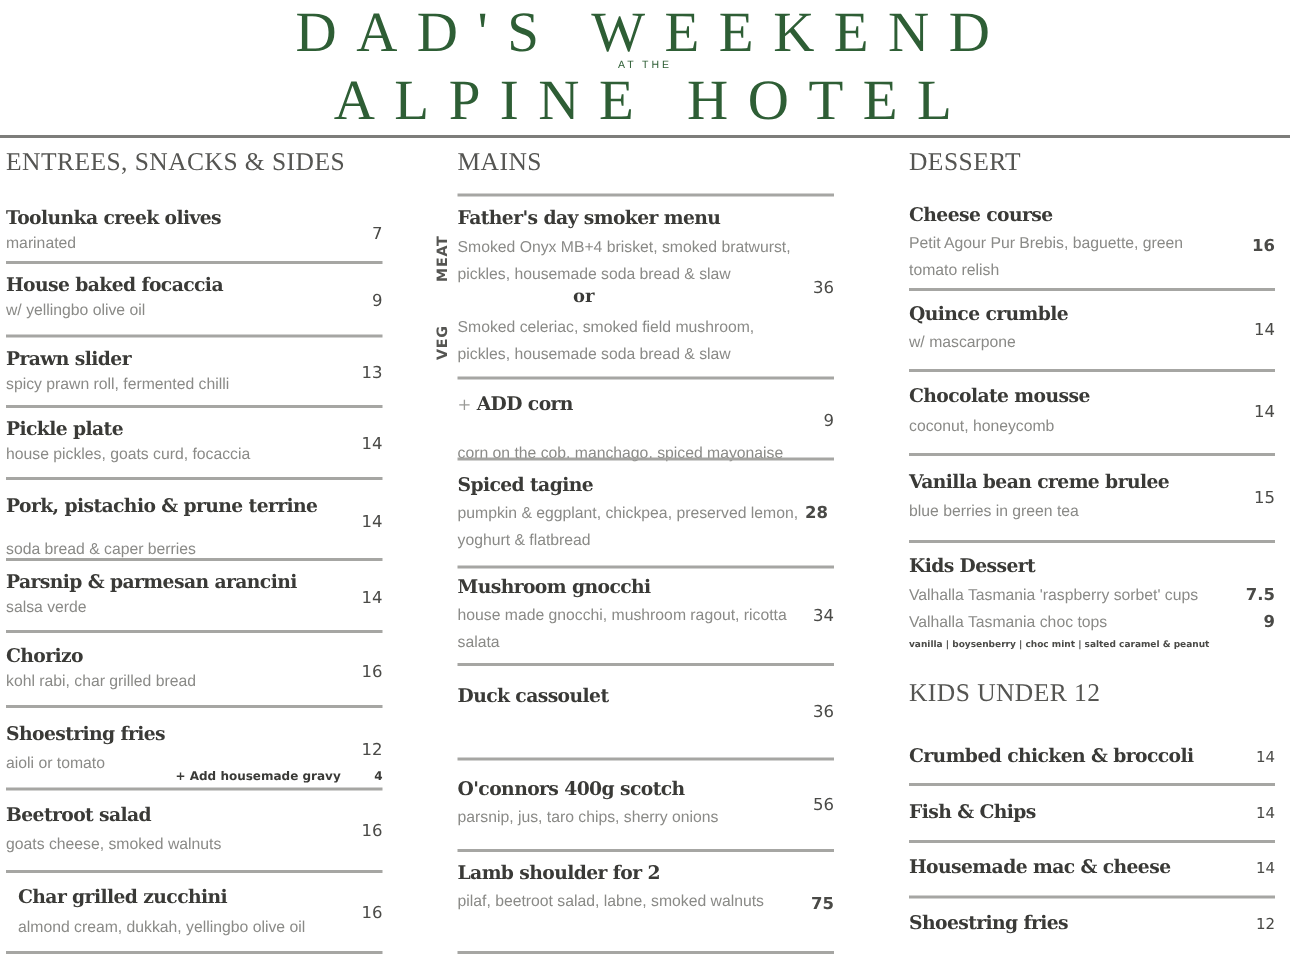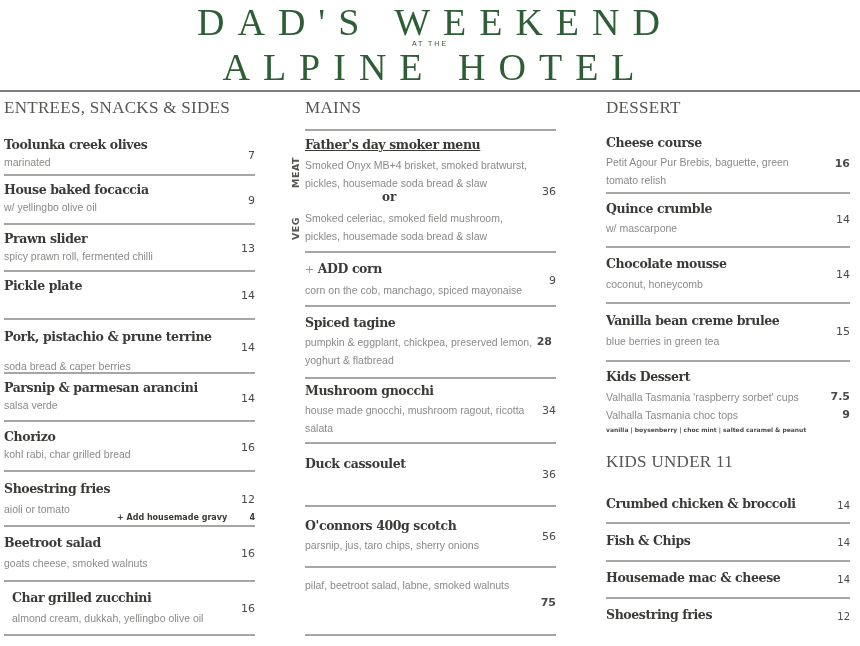--- a/index.html
+++ b/index.html
@@ -55,20 +55,21 @@
 
   <div class="item" style="left:4px; top:231px;">
     <div class="item-name">Prawn slider</div>
     <div class="item-desc">spicy prawn roll, fermented chilli</div>
   </div>
   <div class="price" style="left:235px; width:20px; top:242px;">13</div>
   <div class="rule" style="left:4px; width:251px; top:270px;"></div>
 
   <div class="item" style="left:4px; top:278px;">
     <div class="item-name">Pickle plate</div>
+    <div class="item-desc">house pickles, goats curd, focaccia</div>
   </div>
   <div class="price" style="left:235px; width:20px; top:289px;">14</div>
   <div class="rule" style="left:4px; width:251px; top:318px;"></div>
 
   <div class="item" style="left:4px; top:329px;">
     <div class="item-name">Pork, pistachio &amp; prune terrine</div>
     <div class="item-desc" style="margin-top:12px;">soda bread &amp; caper berries</div>
   </div>
   <div class="price" style="left:235px; width:20px; top:341px;">14</div>
   <div class="rule" style="left:4px; width:251px; top:372px;"></div>
@@ -108,36 +109,36 @@
     <div class="item-desc" style="margin-top:3px;">almond cream, dukkah, yellingbo olive oil</div>
   </div>
   <div class="price" style="left:235px; width:20px; top:602px;">16</div>
   <div class="rule" style="left:4px; width:251px; top:634px;"></div>
 </div>
 
 <div>
   <div class="section-title" style="left:305px; top:98px;">MAINS</div>
   <div class="rule" style="left:305px; width:251px; top:129px;"></div>
 
-  <div class="item" style="left:305px; top:137px;text-decoration:underline;">
+  <div class="item" style="left:305px; top:137px;">
     <div class="item-name">Father's day smoker menu</div>
   </div>
   <div class="vlabel" style="left:290px; top:188px;">MEAT</div>
   <div class="item-desc" style="position:absolute; left:305px; top:156px;">Smoked Onyx MB+4 brisket, smoked bratwurst,</div>
   <div class="item-desc" style="position:absolute; left:305px; top:174px;">pickles, housemade soda bread &amp; slaw</div>
   <div class="or" style="left:382px; top:190px;">or</div>
   <div class="vlabel" style="left:290px; top:240px;">VEG</div>
   <div class="item-desc" style="position:absolute; left:305px; top:209px;">Smoked celeriac, smoked field mushroom,</div>
   <div class="item-desc" style="position:absolute; left:305px; top:227px;">pickles, housemade soda bread &amp; slaw</div>
   <div class="price" style="left:536px; width:20px; top:185px;">36</div>
   <div class="rule" style="left:305px; width:251px; top:251px;"></div>
 
   <div class="item" style="left:305px; top:261px;">
     <div class="item-name"><span class="plus">+</span> <span>ADD corn</span></div>
-    <div class="item-desc" style="margin-top:3px;">corn on the cob, manchago, spiced mayonaise</div>
+    <div class="item-desc" style="margin-top:15px;">corn on the cob, manchago, spiced mayonaise</div>
   </div>
   <div class="price" style="left:536px; width:20px; top:274px;">9</div>
   <div class="rule" style="left:305px; width:251px; top:305px;"></div>
 
   <div class="item" style="left:305px; top:315px;">
     <div class="item-name">Spiced tagine</div>
     <div class="item-desc" style="margin-top:2px;">pumpkin &amp; eggplant, chickpea, preserved lemon,</div>
     <div class="item-desc">yoghurt &amp; flatbread</div>
   </div>
   <div class="price" style="left:532px; width:20px; top:335px; font-weight:bold;">28</div>
@@ -158,20 +159,21 @@
   <div class="rule" style="left:305px; width:251px; top:505px;"></div>
 
   <div class="item" style="left:305px; top:518px;">
     <div class="item-name">O'connors 400g scotch</div>
     <div class="item-desc" style="margin-top:2px;">parsnip, jus, taro chips, sherry onions</div>
   </div>
   <div class="price" style="left:536px; width:20px; top:530px;">56</div>
   <div class="rule" style="left:305px; width:251px; top:566px;"></div>
 
   <div class="item" style="left:305px; top:574px;">
+    <div class="item-name">Lamb shoulder for 2</div>
     <div class="item-desc" style="margin-top:2px;">pilaf, beetroot salad, labne, smoked walnuts</div>
   </div>
   <div class="price" style="left:536px; width:20px; top:596px; font-weight:bold;">75</div>
   <div class="rule" style="left:305px; width:251px; top:634px;"></div>
 </div>
 
 <div>
   <div class="section-title" style="left:606px; top:98px;">DESSERT</div>
 
   <div class="item" style="left:606px; top:135px;">
@@ -205,21 +207,21 @@
 
   <div class="item" style="left:606px; top:369px;">
     <div class="item-name">Kids Dessert</div>
   </div>
   <div class="item-desc" style="position:absolute; left:606px; top:388px;">Valhalla Tasmania 'raspberry sorbet' cups</div>
   <div class="price" style="left:826px; width:24px; top:390px; font-weight:bold;">7.5</div>
   <div class="item-desc" style="position:absolute; left:606px; top:406px;">Valhalla Tasmania choc tops</div>
   <div class="price" style="left:826px; width:24px; top:408px; font-weight:bold;">9</div>
   <div class="tiny" style="left:606px; top:426px;">vanilla | boysenberry | choc mint | salted caramel &amp; peanut</div>
 
-  <div class="section-title" style="left:606px; top:452px;">KIDS UNDER 11</div>
+  <div class="section-title" style="left:606px; top:452px;">KIDS UNDER 12</div>
 
   <div class="item" style="left:606px; top:496px;">
     <div class="item-name">Crumbed chicken &amp; broccoli</div>
   </div>
   <div class="price" style="left:830px; width:20px; top:500px; font-size:10px;">14</div>
   <div class="rule" style="left:606px; width:244px; top:522px;"></div>
 
   <div class="item" style="left:606px; top:533px;">
     <div class="item-name">Fish &amp; Chips</div>
   </div>

